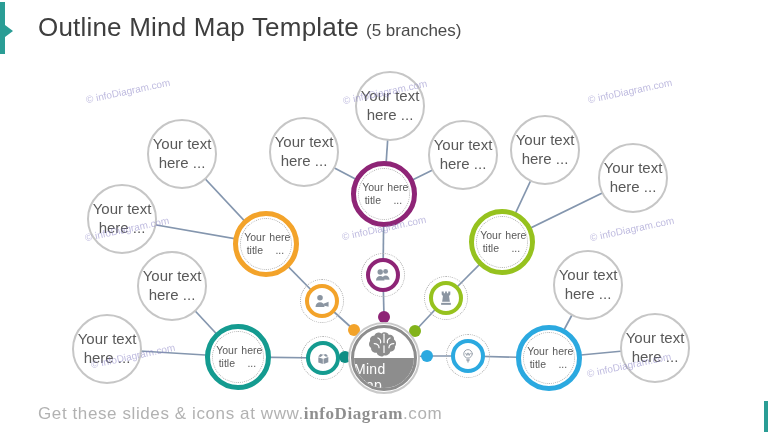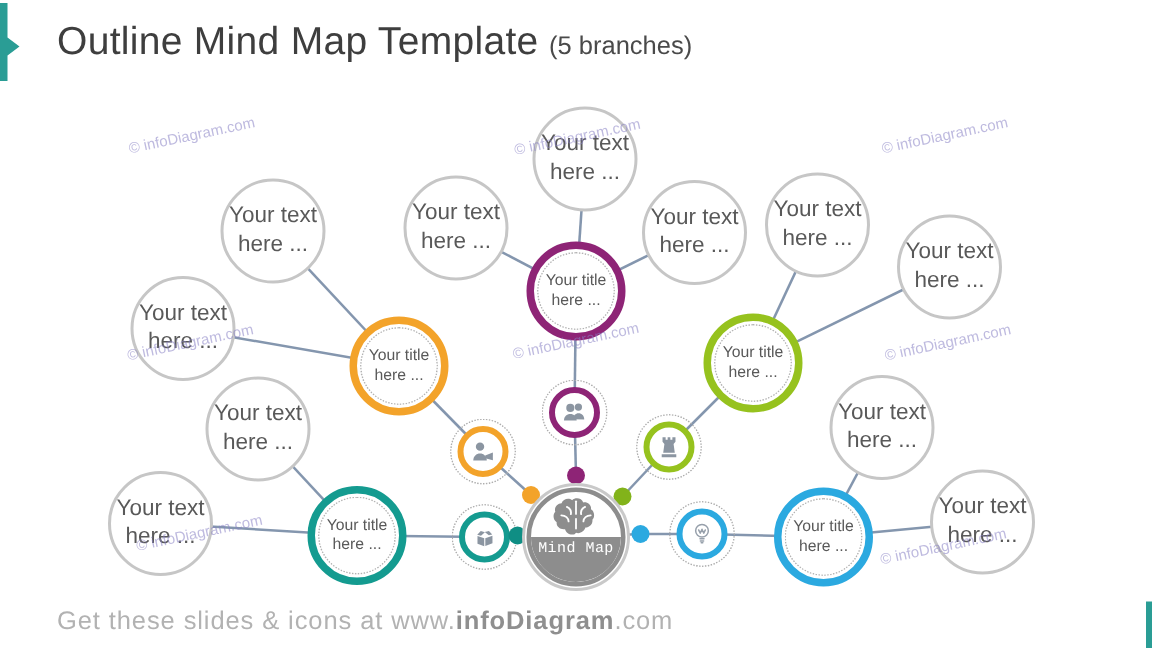--- a/index.html
+++ b/index.html
@@ -18,44 +18,44 @@
   
   .wm{position:absolute;z-index:3;font-size:10px;color:rgba(136,130,197,.55);white-space:nowrap;
       transform:translate(-50%,-50%) rotate(-12deg);pointer-events:none;}
   
   .leaf{position:absolute;z-index:2;width:66px;height:66px;border:2px solid #c6c6c6;border-radius:50%;
         background:#fff;display:flex;flex-direction:column;align-items:center;justify-content:center;}
   .leaf span{display:block;font-size:15px;line-height:1.25;color:#595959;text-align:center;}
   
   .title-node{position:absolute;z-index:2;width:56px;height:56px;border:5px solid;border-radius:50%;background:#fff;}
   .title-inner{position:absolute;inset:2px;border:1px dotted #b3b3b3;border-radius:50%;
-               display:flex;flex-direction:column;align-items:center;justify-content:center;}
+               display:flex;flex-direction:row;align-items:center;justify-content:center;}
   .title-inner span{display:block;font-size:10.5px;line-height:1.25;color:#595959;text-align:center;}
   
   .icon-node{position:absolute;z-index:2;width:42px;height:42px;border:1px dotted #aeaeae;border-radius:50%;}
   .icon-ring{position:absolute;left:50%;top:50%;transform:translate(-50%,-50%);width:26px;height:26px;
              border:4px solid;border-radius:50%;background:#fff;display:flex;align-items:center;justify-content:center;}
   
   .dot{position:absolute;z-index:2;width:12px;height:12px;border-radius:50%;}
   
   .ring-teal{border-color:#149b90}.ring-orange{border-color:#f3a32a}.ring-purple{border-color:#8e2476}
   .ring-green{border-color:#96c21e}.ring-blue{border-color:#2ba9e0}
   .dot-teal{background:#0f8e84}.dot-orange{background:#f3a32a}.dot-purple{background:#8e2476}
   .dot-green{background:#82b31a}.dot-blue{background:#2ba9e0}
   
   .center-node{position:absolute;z-index:2;left:348px;top:322px;width:68px;height:68px;
                border:2px solid #c9c9c9;border-radius:50%;background:#fff;}
   .center-inner{position:absolute;inset:1px;border:3px solid #8d8d8d;border-radius:50%;background:#fff;overflow:hidden;}
   .center-brain{position:absolute;left:50%;top:2px;transform:translateX(-50%);}
   .center-band{position:absolute;left:0;right:0;bottom:0;height:50%;background:#8d8d8d;
                display:flex;align-items:flex-start;justify-content:center;}
-  .center-band span{color:#fff;font-size:10px;margin-top:3px;letter-spacing:.3px;font-family:Liberation Mono, monospace;}
+  .center-band span{color:#fff;font-size:14px;margin-top:3px;letter-spacing:.3px;}
   
   .footer{position:absolute;left:38px;top:404px;z-index:4;font-size:17px;color:#b2b2b2;letter-spacing:.6px;}
-  .footer b{color:#8f8f8f;font-weight:700;}
+  .footer b{color:#8f8f8f;font-weight:700;font-family:Liberation Serif, serif;}
   .corner-bar{position:absolute;right:0;bottom:0;width:4px;height:31px;background:#2a9d95;z-index:4;}
   .icon-svg{display:block;}
 </style>
 </head>
 <body>
 
 <div class="slide">
 
   <svg class="bookmark" width="14" height="54">
     <polygon points="0,0 5,0 5,23 13,29 5,35 5,52 0,52" fill="#2a9d95"></polygon>

